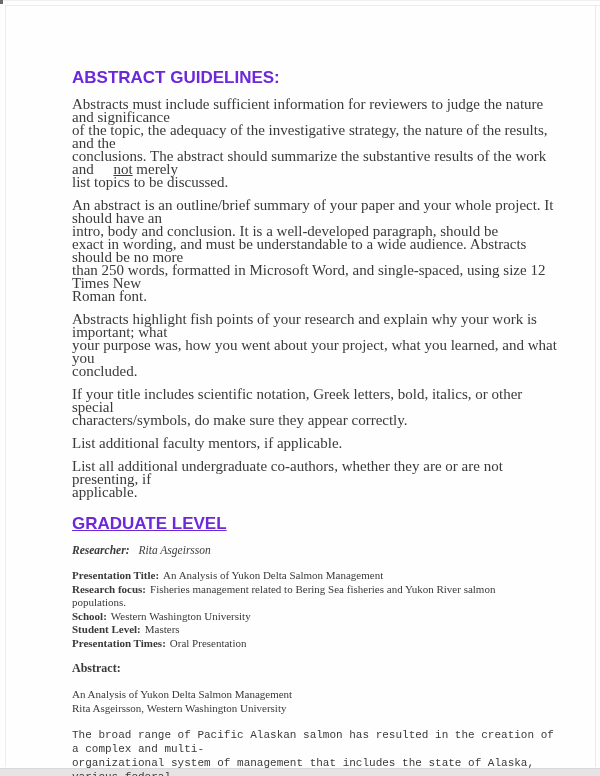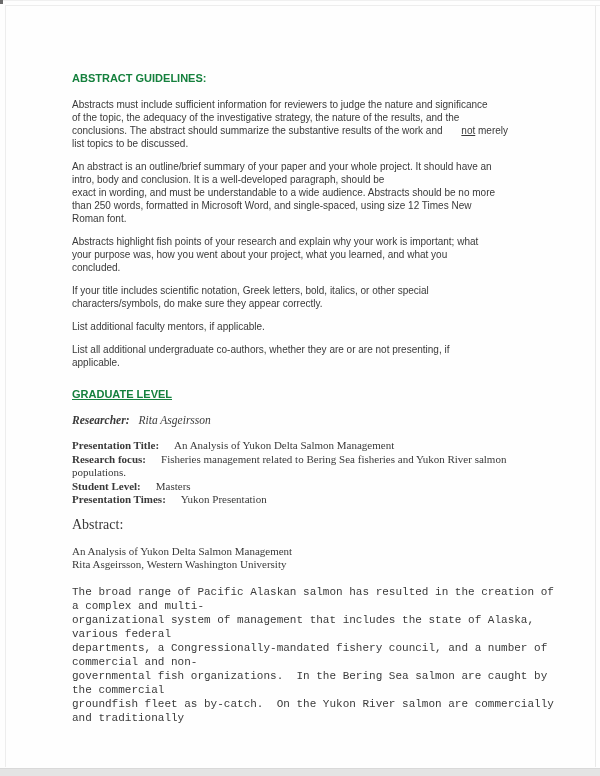--- a/index.html
+++ b/index.html
@@ -28,32 +28,32 @@
 
   .content {
     position: absolute;
     left: 72px;
     top: 0;
     width: 490px;
   }
   .h-sans {
     font-family: "Liberation Sans", sans-serif;
     font-weight: bold;
-    font-size: 11px;
+    font-size: 17px;
     line-height: 14px;
-    color: #15803d;
+    color: #6d28d9;
     margin: 0;
   }
   .h1 { margin: 71px 0 13px 0; }
   .h2 { margin: 15px 0 0 0; }
   .h3 { margin: 18px 0 8px 0; text-decoration: underline; }
 
   .para {
-    font-family: Liberation Sans, sans-serif;
-    font-size: 10px;
+    font-family: Liberation Serif, serif;
+    font-size: 15px;
     line-height: 13px;
     color: #3a3a3a;
     margin: 0 0 10px 0;
     white-space: pre-wrap;
   }
   .u { text-decoration: underline; margin-left: 16px; }
 
   .researcher-row {
     font-family: "Liberation Serif", serif;
     font-size: 11.5px;
@@ -63,26 +63,26 @@
   .researcher-label { font-weight: bold; font-style: italic; margin-right: 9px; }
   .researcher-name  { font-style: italic; }
 
   .fields {
     font-family: "Liberation Serif", serif;
     font-size: 11px;
     line-height: 13.5px;
     margin: 12px 0 0 0;
   }
   .field-row { white-space: pre-wrap; }
-  .f-label { font-weight: bold; margin-right: 15px; }
+  .f-label { font-weight: bold; margin-right: 4px; }
 
   .abs-label {
     font-family: "Liberation Serif", serif;
-    font-weight: normal;
-    font-size: 14px;
+    font-weight: bold;
+    font-size: 12px;
     line-height: 14px;
     margin: 11px 0 0 0;
   }
   .abs-titleblock {
     font-family: "Liberation Serif", serif;
     font-size: 11px;
     line-height: 13.5px;
     margin: 13px 0 0 0;
   }
   .abs-body {
@@ -136,22 +136,23 @@
     <div class="h-sans h3">GRADUATE LEVEL</div>
 
     <div class="researcher-row">
       <span class="researcher-label">Researcher:</span><span class="researcher-name">Rita Asgeirsson</span>
     </div>
 
     <div class="fields">
       <div class="field-row"><span class="f-label">Presentation Title:</span><span>An Analysis of Yukon Delta Salmon Management</span></div>
       <div class="field-row"><span class="f-label">Research focus:</span><span>Fisheries management related to Bering Sea fisheries and Yukon River salmon
 populations.</span></div>
+      <div class="field-row"><span class="f-label">School:</span><span>Western Washington University</span></div>
       <div class="field-row"><span class="f-label">Student Level:</span><span>Masters</span></div>
-      <div class="field-row"><span class="f-label">Presentation Times:</span><span>Yukon Presentation</span></div>
+      <div class="field-row"><span class="f-label">Presentation Times:</span><span>Oral Presentation</span></div>
     </div>
 
     <div class="abs-label">Abstract:</div>
 
     <div class="abs-titleblock">
       <div>An Analysis of Yukon Delta Salmon Management</div>
       <div>Rita Asgeirsson, Western Washington University</div>
     </div>
 
     <div class="abs-body">The broad range of Pacific Alaskan salmon has resulted in the creation of a complex and multi-

